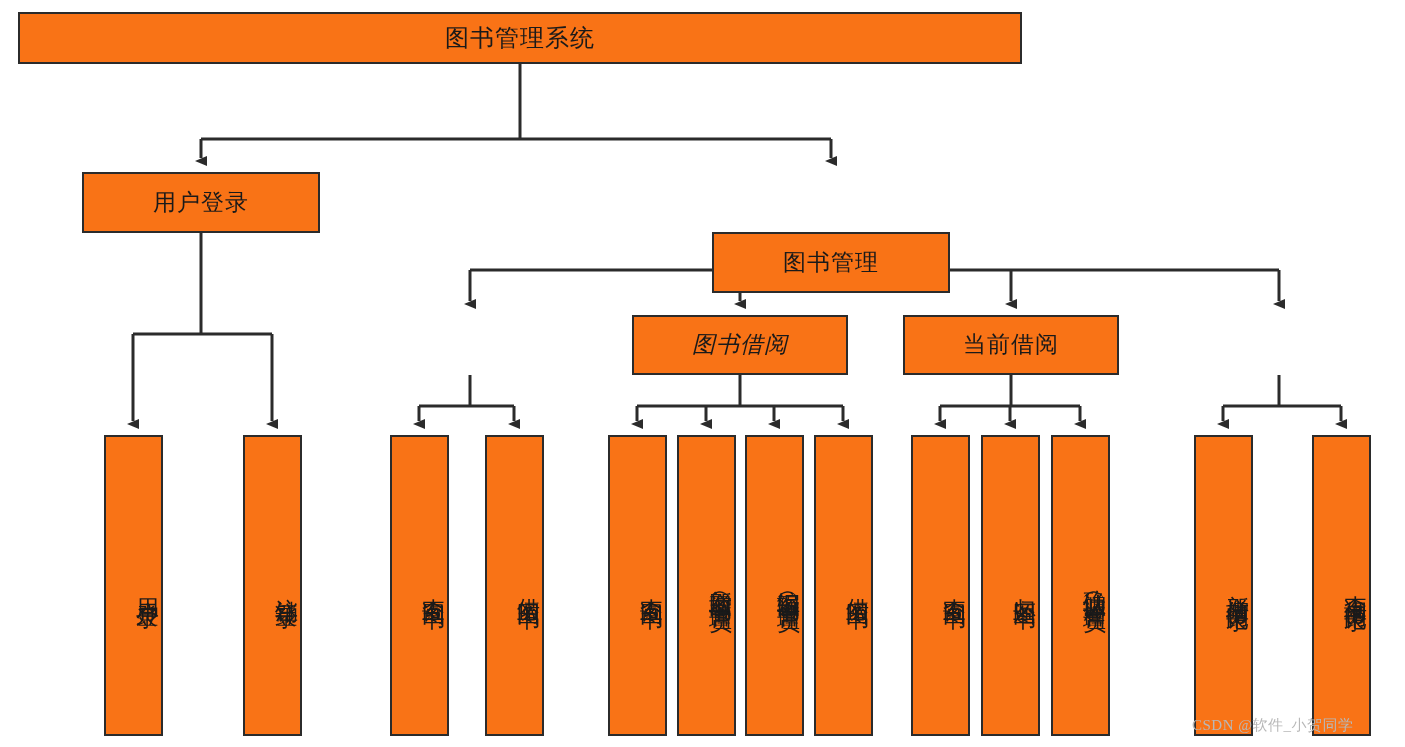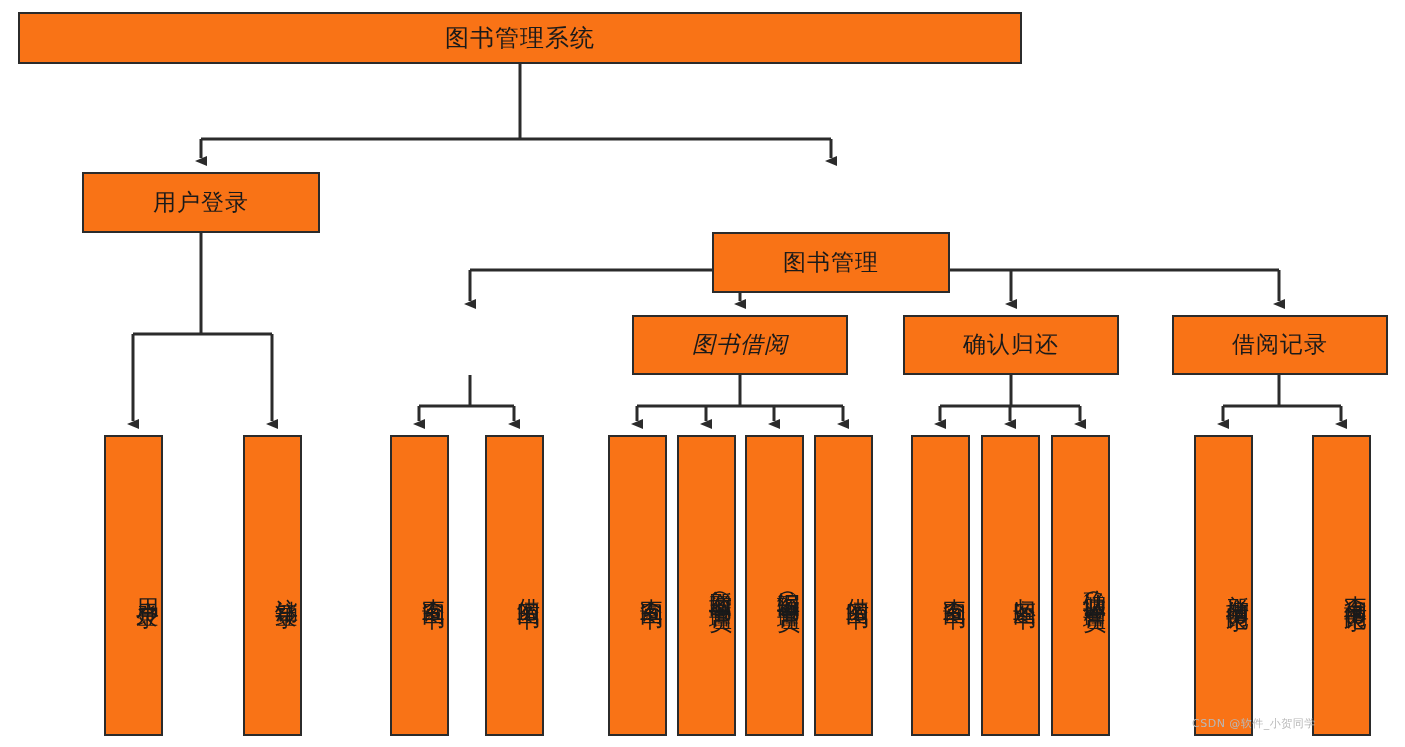--- a/index.html
+++ b/index.html
@@ -53,23 +53,24 @@
   }
   .node.v .vtext {
     writing-mode: vertical-rl;
     text-orientation: upright;
     display: block;
   }
   .node.root { font-size: 24px; }
   .watermark {
     position: absolute;
     color: #b8b8b8;
-    font-size: 11px;
+    font-size: 15px;
     white-space: nowrap;
     letter-spacing: 0.5px;
+    font-family: Liberation Serif, serif;
   }
 </style>
 </head>
 <body>
 
 <div id="canvas">
 
   <svg id="wires" viewBox="0 0 1405 747" xmlns="http://www.w3.org/2000/svg">
     <defs>
       <marker id="arrow" markerWidth="10" markerHeight="12" refX="2" refY="6" orient="auto" markerUnits="userSpaceOnUse">
@@ -128,24 +129,21 @@
     <span>用户登录</span>
   </div>
   <div class="node h" style="left:712px; top:188px; width:238px; height:61px;margin-top:44px;">
     <span>图书管理</span>
   </div>
 
   <div class="node h" style="left:632px; top:315px; width:216px; height:60px;font-style:italic;">
     <span>图书借阅</span>
   </div>
   <div class="node h" style="left:903px; top:315px; width:216px; height:60px;">
-    <span>确认归还</span>
-  </div>
-  <div class="node h" style="left:1172px; top:315px; width:216px; height:60px;">
-    <span>借阅记录</span>
+    <span>当前借阅</span>
   </div>
 
   <div class="node v" style="left:104px; top:435px; width:59px; height:301px;">
     <span class="vtext">用户登录</span>
   </div>
   <div class="node v" style="left:243px; top:435px; width:59px; height:301px;">
     <span class="vtext">注销登录</span>
   </div>
 
   <div class="node v" style="left:390px; top:435px; width:59px; height:301px;">

